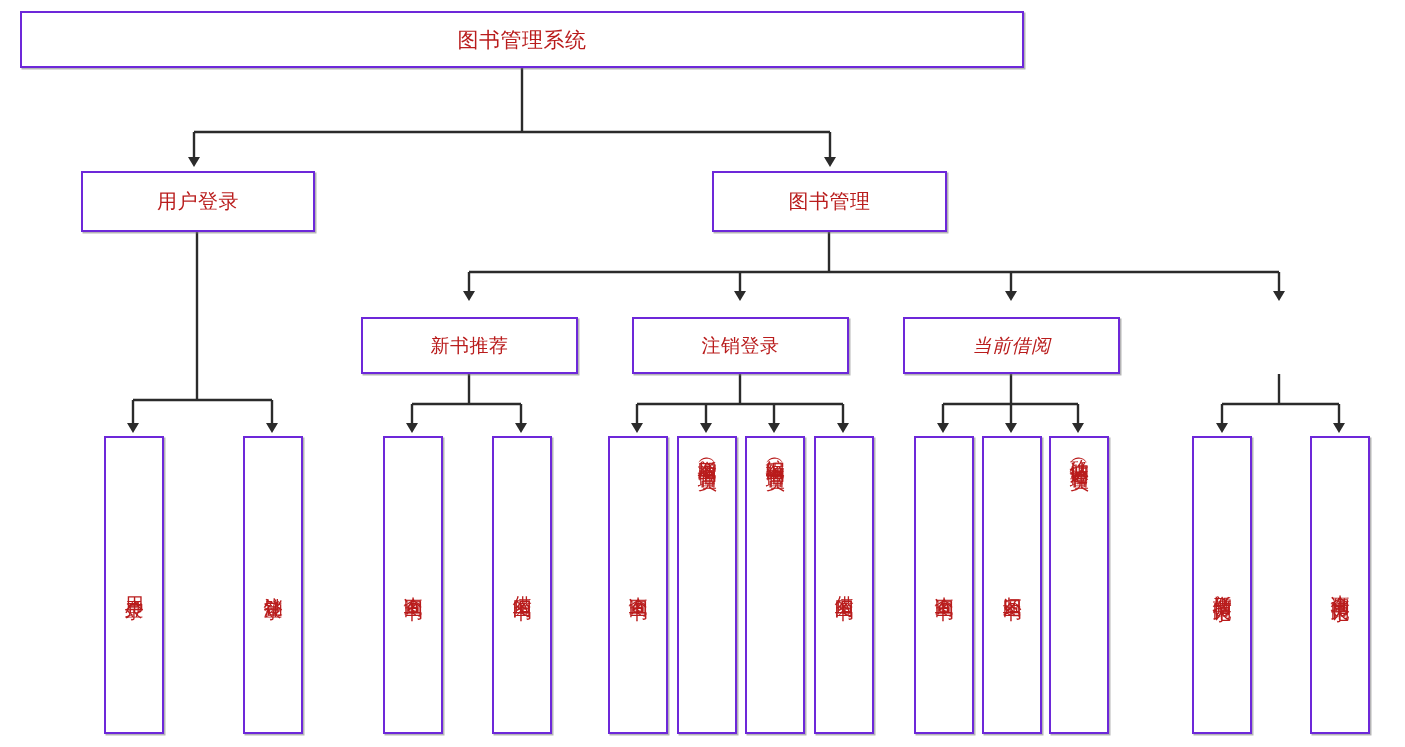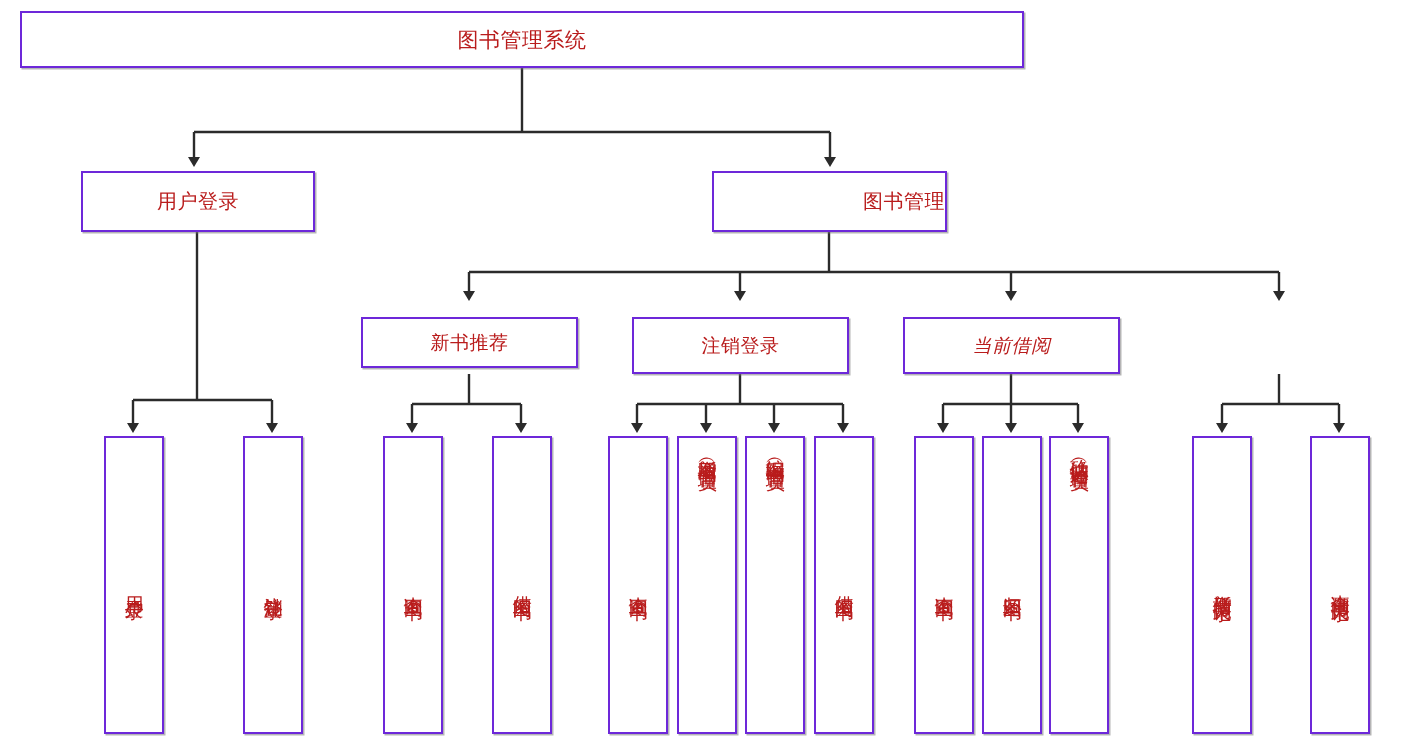--- a/index.html
+++ b/index.html
@@ -127,25 +127,25 @@
     </g>
   </svg>
 
   <div class="node root" style="left:20px; top:11px; width:1004px; height:57px;">
     <span class="label">图书管理系统</span>
   </div>
 
   <div class="node l2" style="left:81px; top:171px; width:234px; height:61px;">
     <span class="label">用户登录</span>
   </div>
-  <div class="node l2" style="left:712px; top:171px; width:235px; height:61px;justify-content:flex-end;">
+  <div class="node l2" style="left:712px; top:171px; width:235px; height:61px;">
     <span class="label">图书管理</span>
   </div>
 
-  <div class="node l3" style="left:361px; top:317px; width:217px; height:51px;">
+  <div class="node l3" style="left:361px; top:317px; width:217px; height:57px;">
     <span class="label">新书推荐</span>
   </div>
   <div class="node l3" style="left:632px; top:317px; width:217px; height:57px;">
     <span class="label">注销登录</span>
   </div>
   <div class="node l3" style="left:903px; top:317px; width:217px; height:57px;font-style:italic;">
     <span class="label">当前借阅</span>
   </div>
 
   <div class="node leaf mid" style="left:104px; top:436px; width:60px; height:298px;">

